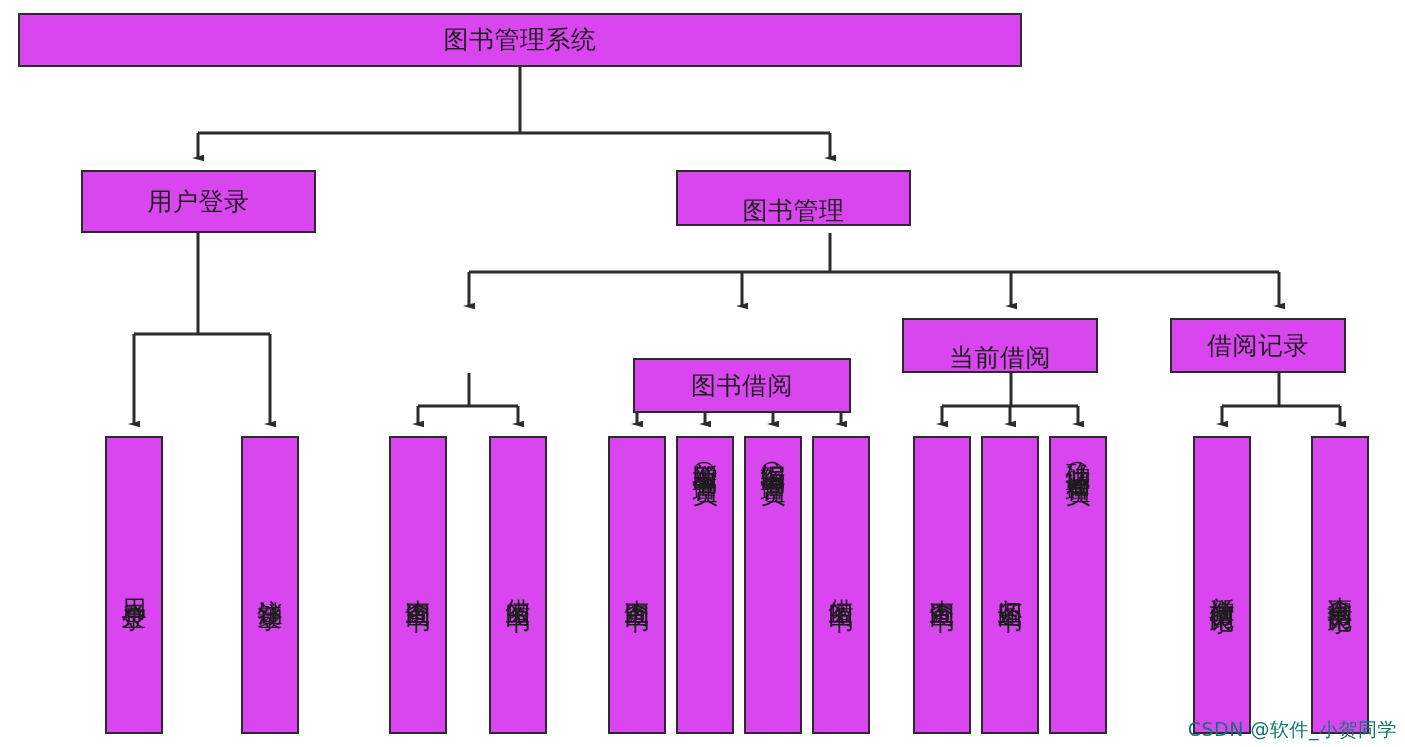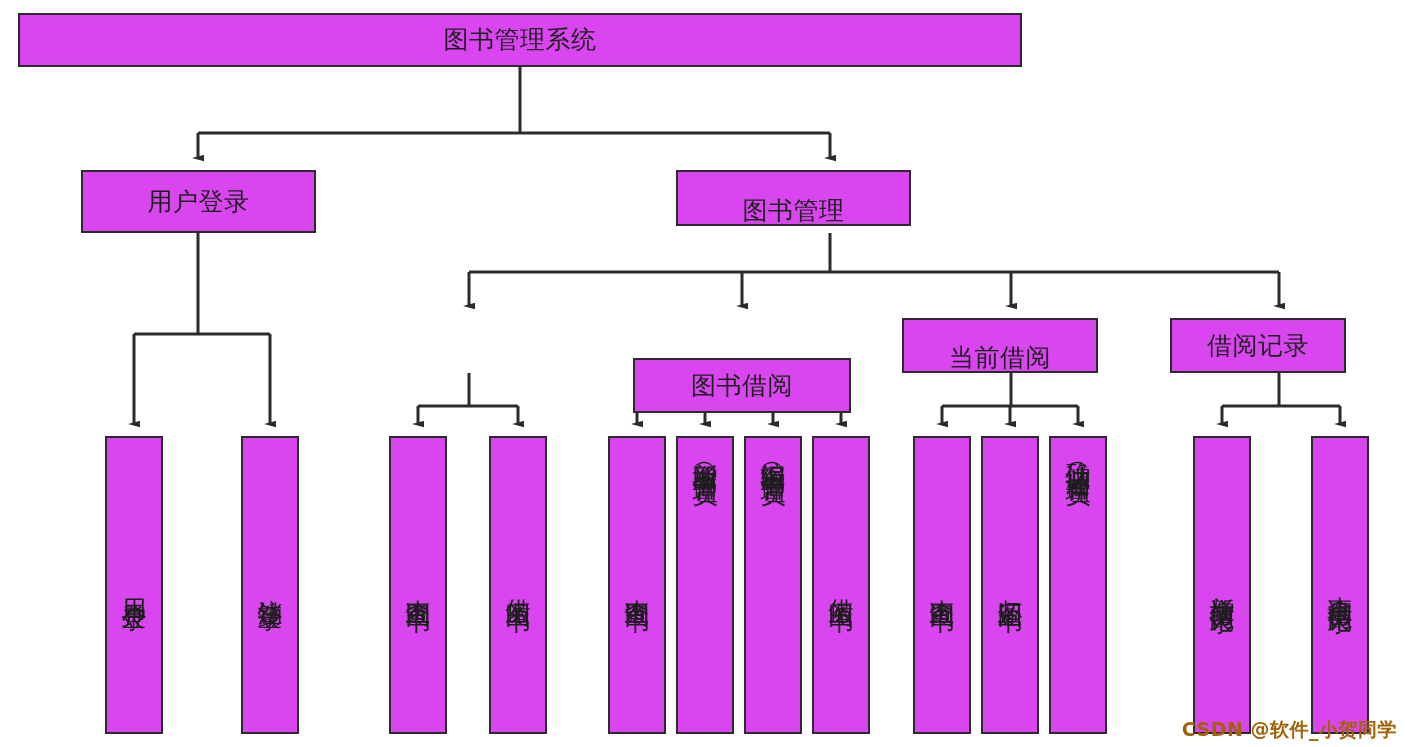--- a/index.html
+++ b/index.html
@@ -61,24 +61,23 @@
   }
   .node-box.vcenter {
     align-items: center;
     padding-top: 0;
   }
   .watermark {
     position: absolute;
     right: 8px;
     bottom: 4px;
     font-size: 19px;
-    color: #a16207;
+    color: #0f766e;
     white-space: nowrap;
     letter-spacing: 0.5px;
-    font-weight: bold;
   }
 </style>
 </head>
 <body>
 
 <div id="diagram-root">
 
   <svg class="diagram-canvas" viewBox="0 0 1405 747">
     <defs>
       <marker id="arrowhead" markerWidth="10" markerHeight="12" refX="3.2" refY="6" orient="auto" markerUnits="userSpaceOnUse">

